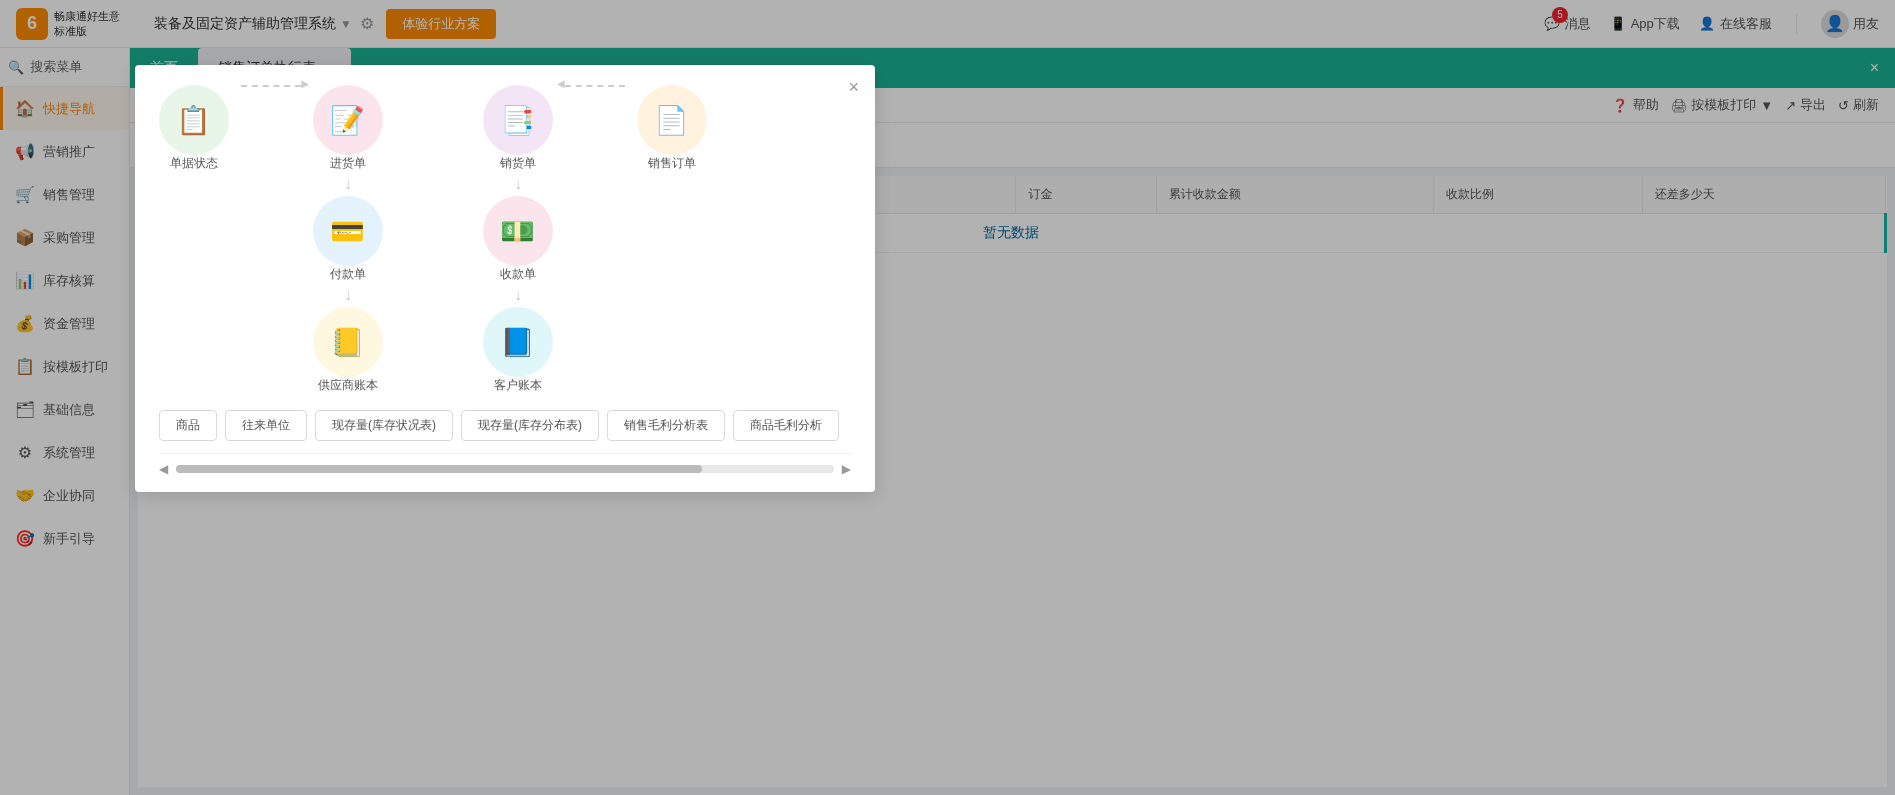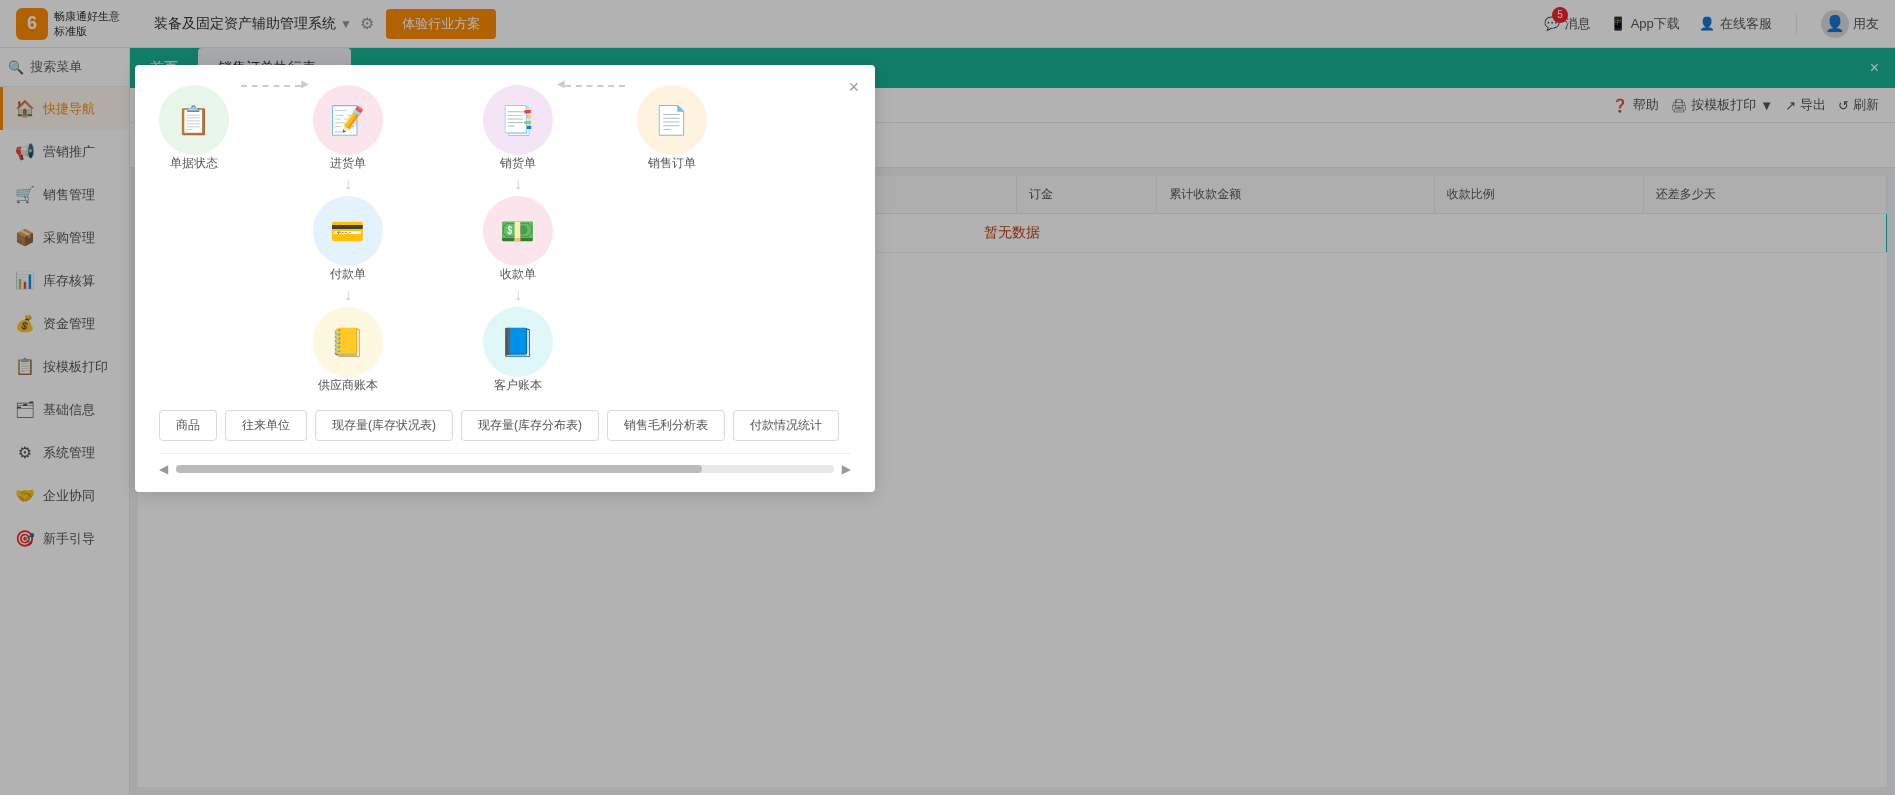--- a/index.html
+++ b/index.html
@@ -50,21 +50,21 @@
     
     .filter-row { background: white; padding: 8px 16px; display: flex; align-items: center; gap: 8px; border-bottom: 1px solid #e8e8e8; flex-wrap: wrap; }
     .filter-input { border: 1px solid #d9d9d9; border-radius: 4px; padding: 4px 8px; font-size: 12px; color: #999; display: flex; align-items: center; gap: 4px; min-width: 150px; }
     .filter-select { border: 1px solid #d9d9d9; border-radius: 4px; padding: 4px 8px; font-size: 12px; color: #999; display: flex; align-items: center; gap: 4px; min-width: 120px; }
     .more-conditions { color: #1ab394; font-size: 12px; cursor: pointer; }
 
     
     .table-container { flex: 1; background: white; overflow: auto; margin: 8px; }
     .data-table { width: 100%; border-collapse: collapse; font-size: 12px; }
     .data-table th { background: #fafafa; border-bottom: 1px solid #e8e8e8; border-right: 1px solid #e8e8e8; padding: 10px 12px; text-align: left; color: #555; font-weight: 500; white-space: nowrap; }
-    .data-table td { border-bottom: 1px solid #f0f0f0; border-right: 1px solid #14b8a6; padding: 10px 12px; color: #c2410c; }
+    .data-table td { border-bottom: 1px solid #f0f0f0; border-right: 3px solid #14b8a6; padding: 10px 12px; color: #0369a1; }
     .no-data { text-align: center; padding: 60px; color: #999; font-size: 14px; }
 
     
     .overlay { position: fixed; top: 0; left: 0; right: 0; bottom: 0; background: rgba(0,0,0,0.3); z-index: 100; }
     .popup { position: fixed; top: 65px; left: 135px; width: 740px; background: white; border-radius: 4px; box-shadow: 0 4px 20px rgba(0,0,0,0.15); z-index: 101; padding: 20px 24px 16px; }
     .popup-close { position: absolute; top: 12px; right: 16px; font-size: 18px; color: #999; cursor: pointer; }
     .flow-circle { width: 70px; height: 70px; border-radius: 50%; display: flex; align-items: center; justify-content: center; font-size: 28px; }
     .flow-circle.green { background: #e8f5e9; color: #4caf50; }
     .flow-circle.red { background: #fce4ec; color: #e91e63; }
     .flow-circle.purple { background: #f3e5f5; color: #9c27b0; }
@@ -327,21 +327,21 @@
     </div>
   </div>
 
   <div class="common-functions">
     <div class="func-buttons">
       <button class="func-btn">商品</button>
       <button class="func-btn">往来单位</button>
       <button class="func-btn">现存量(库存状况表)</button>
       <button class="func-btn">现存量(库存分布表)</button>
       <button class="func-btn">销售毛利分析表</button>
-      <button class="func-btn">付款情况统计</button>
+      <button class="func-btn">商品毛利分析</button>
     </div>
   </div>
 
   <div class="popup-scroll">
     <span class="scroll-arrow">◀</span>
     <div class="scroll-track">
       <div class="scroll-thumb"></div>
     </div>
     <span class="scroll-arrow">▶</span>
   </div>

